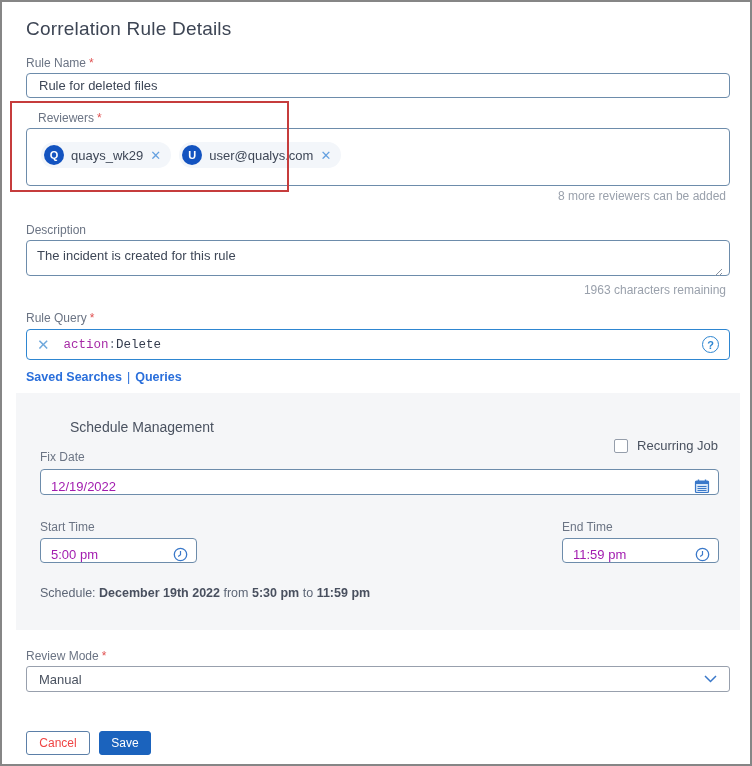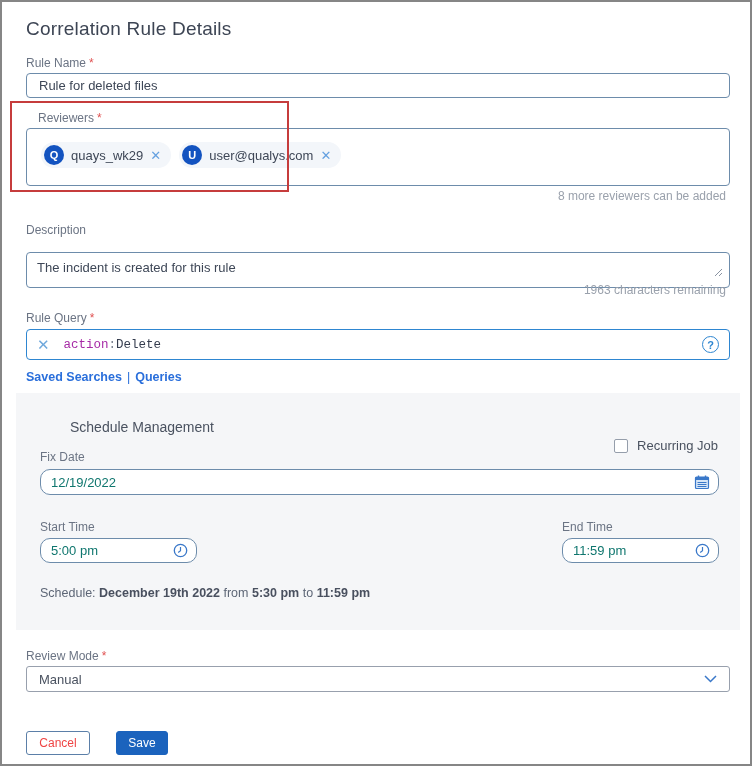--- a/index.html
+++ b/index.html
@@ -52,21 +52,21 @@
 
   .hint {
     position: absolute; right: 24px; font-size: 12px; color: #9aa1ac; text-align: right;
   }
 
   .desc-area {
     position: absolute; left: 24px; top: 238px; width: 704px; height: 36px;
     border: 1px solid #6d8cab; border-radius: 4px;
     font-family: "Liberation Sans", sans-serif;
     font-size: 13px; color: #3e4757; padding: 7px 10px;
-    resize: none; outline: none; margin-top: 12px;
+    resize: none; outline: none;
   }
   .resize-handle { position: absolute; right: 27px; top: 261px; }
 
   
   .query-box {
     position: absolute; left: 24px; top: 327px; width: 704px; height: 31px;
     border: 1.5px solid #2e86d1; border-radius: 4px; background: #fff;
     display: flex; align-items: center; padding: 0 10px;
   }
   .query-clear { color: #6fa8dc; font-size: 15px; margin-right: 14px; cursor: pointer; }
@@ -90,43 +90,43 @@
     background: #f5f6f8;
   }
   .panel-title { position: absolute; left: 24px; top: 26px; font-size: 14px; color: #4a5260; margin-left: 30px; }
   .recurring { position: absolute; right: 22px; top: 26px; display: flex; align-items: center; gap: 9px; margin-top: 19px; }
   .checkbox { width: 14px; height: 14px; border: 1px solid #959eab; border-radius: 2px; background: #fff; cursor: pointer; }
   .recurring-label { font-size: 13px; color: #4a5260; }
 
   .p-label { position: absolute; font-size: 12px; color: #6b7484; }
   .p-input {
     position: absolute; height: 26px; background: #fff;
-    border: 1px solid #6d8cab; border-radius: 10px;
-    display: flex; align-items: center; padding: 0 8px 0 10px;
-    font-size: 13px; color: #0f766e;
+    border: 1px solid #6d8cab; border-radius: 4px;
+    display: flex; align-items: flex-end; padding: 0 8px 0 10px;
+    font-size: 13px; color: #a21caf;
   }
   .p-input .icon-right { margin-left: auto; display: flex; cursor: pointer; }
 
   .summary { position: absolute; left: 24px; top: 193px; font-size: 12.5px; color: #5d6676; }
   .summary b { color: #49505f; }
 
   
   .select-box {
     position: absolute; left: 24px; top: 664px; width: 704px; height: 26px;
     border: 1px solid #98a0ad; border-radius: 3px; background: #fff;
     display: flex; align-items: center; padding: 0 12px;
     font-size: 13px; color: #4a5260; cursor: pointer;
   }
   .select-box .chev { margin-left: auto; display: flex; }
 
   
   .btn { position: absolute; top: 729px; height: 24px; border-radius: 3px;
     font-family: "Liberation Sans", sans-serif; font-size: 12px; cursor: pointer; }
   .btn-cancel { left: 24px; width: 64px; background: #fff; border: 1px solid #5b7fa8; color: #ef4444; }
-  .btn-save  { left: 114px; width: 52px; background: #1b63bd; border: 1px solid #1b63bd; color: #fff; }
+  .btn-save  { left: 97px; width: 52px; background: #1b63bd; border: 1px solid #1b63bd; color: #fff; }
 
   .annotation {
     position: absolute; left: 8px; top: 99px; width: 279px; height: 91px;
     border: 2px solid #c63c3c; pointer-events: none; z-index: 5;
   }
 </style>
 </head>
 <body>
 
 <div class="page">

